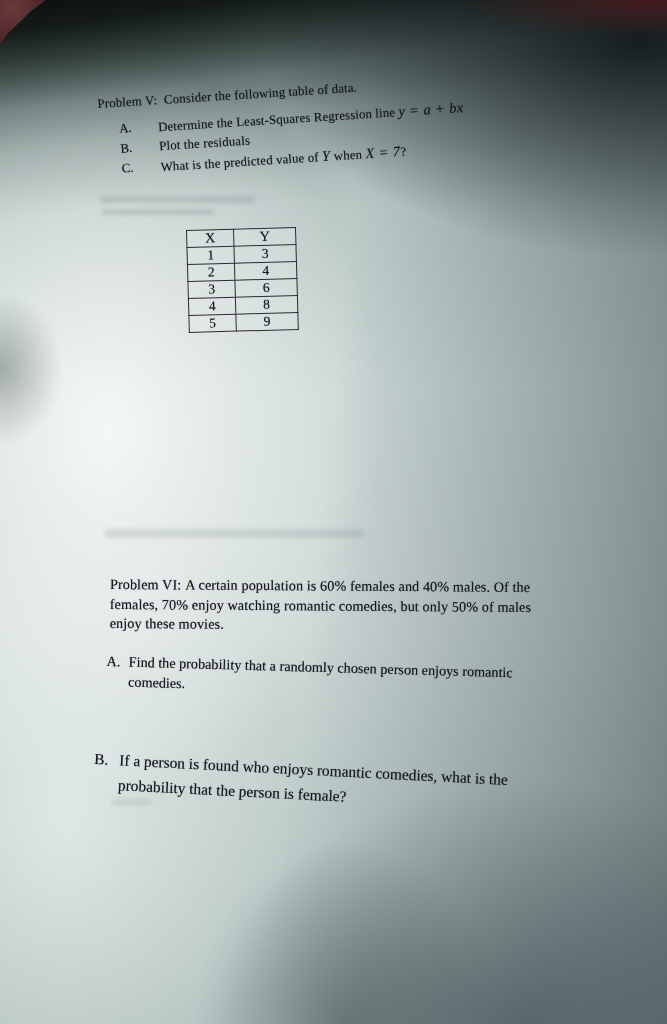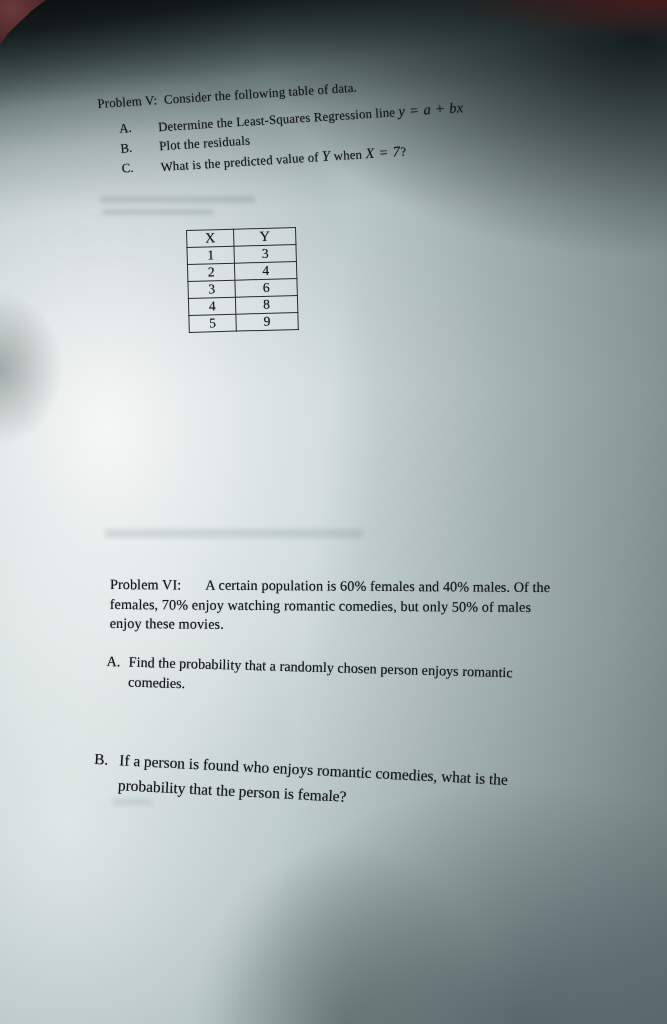--- a/index.html
+++ b/index.html
@@ -64,21 +64,21 @@
   .data-table th{font-size:14px;}
   .col-x{width:47px;}
   .col-y{width:62px;}
 
   
   .pvi{
     position:absolute;left:110px;top:575px;width:490px;
     transform:rotate(0.4deg);transform-origin:0 0;
     font-size:14.2px;line-height:19.5px;letter-spacing:0.1px;
   }
-  .pvi .lbl{margin-right:24px;text-align:right;}
+  .pvi .lbl{margin-right:4px;text-align:right;}
 
   .pvia{
     position:absolute;left:107px;top:651px;width:470px;
     transform:rotate(1.6deg);transform-origin:0 0;
     font-size:14.2px;line-height:20px;
   }
   .pvib{
     position:absolute;left:95px;top:746px;width:480px;
     transform:rotate(2.9deg);transform-origin:0 0;
     font-size:15.4px;line-height:25px;

